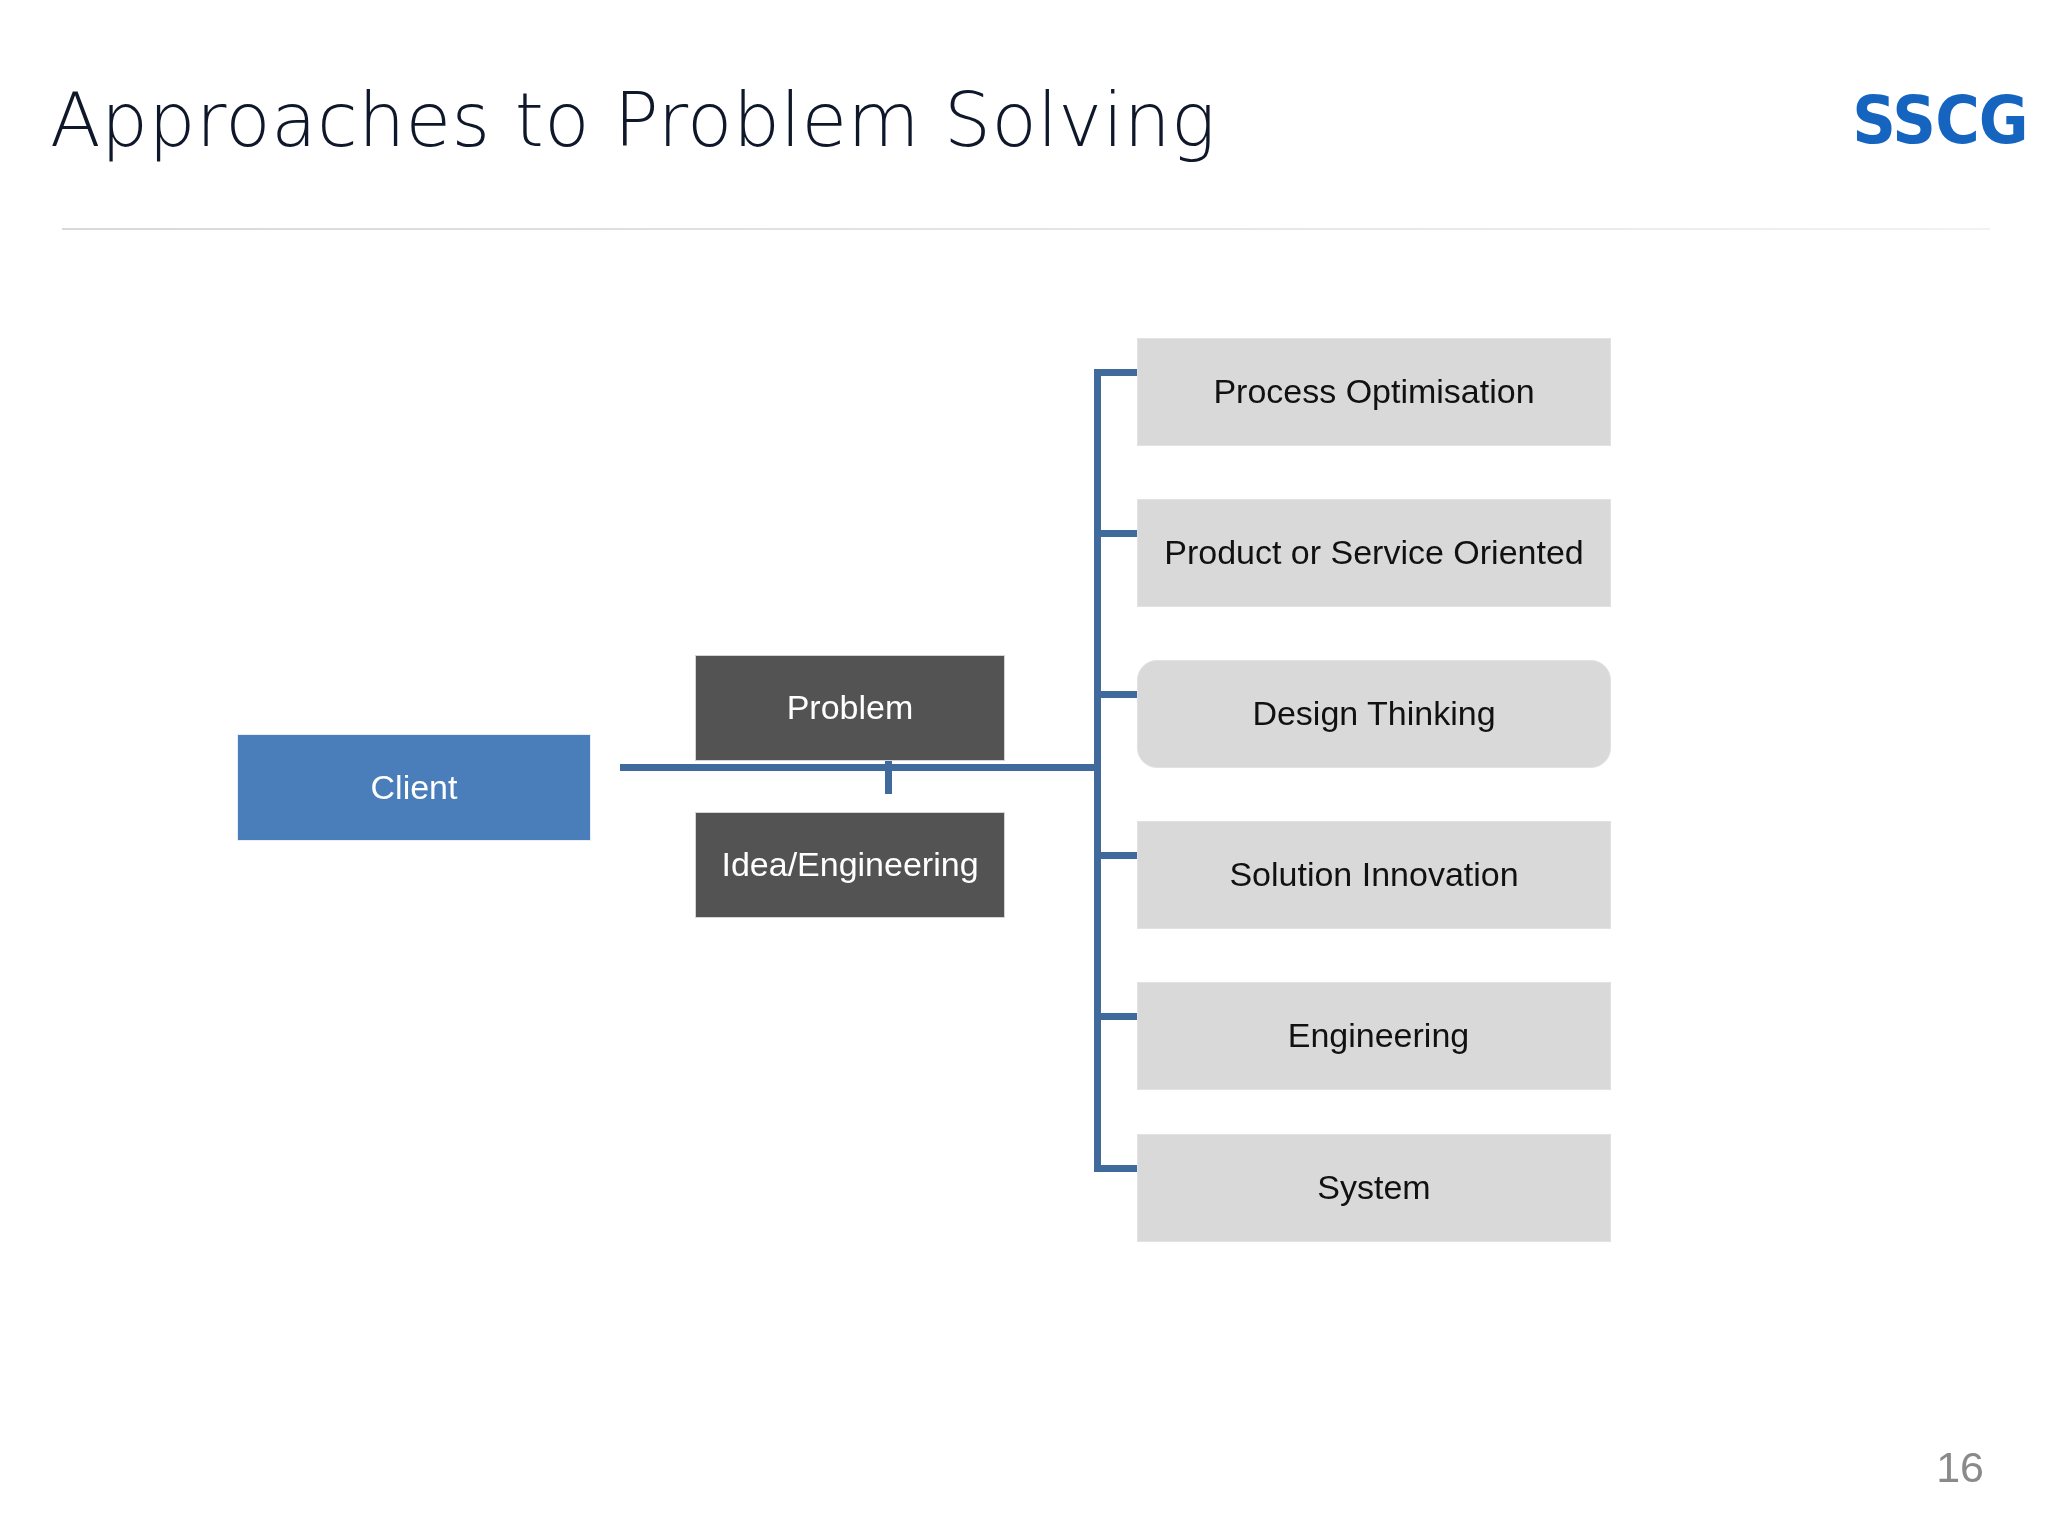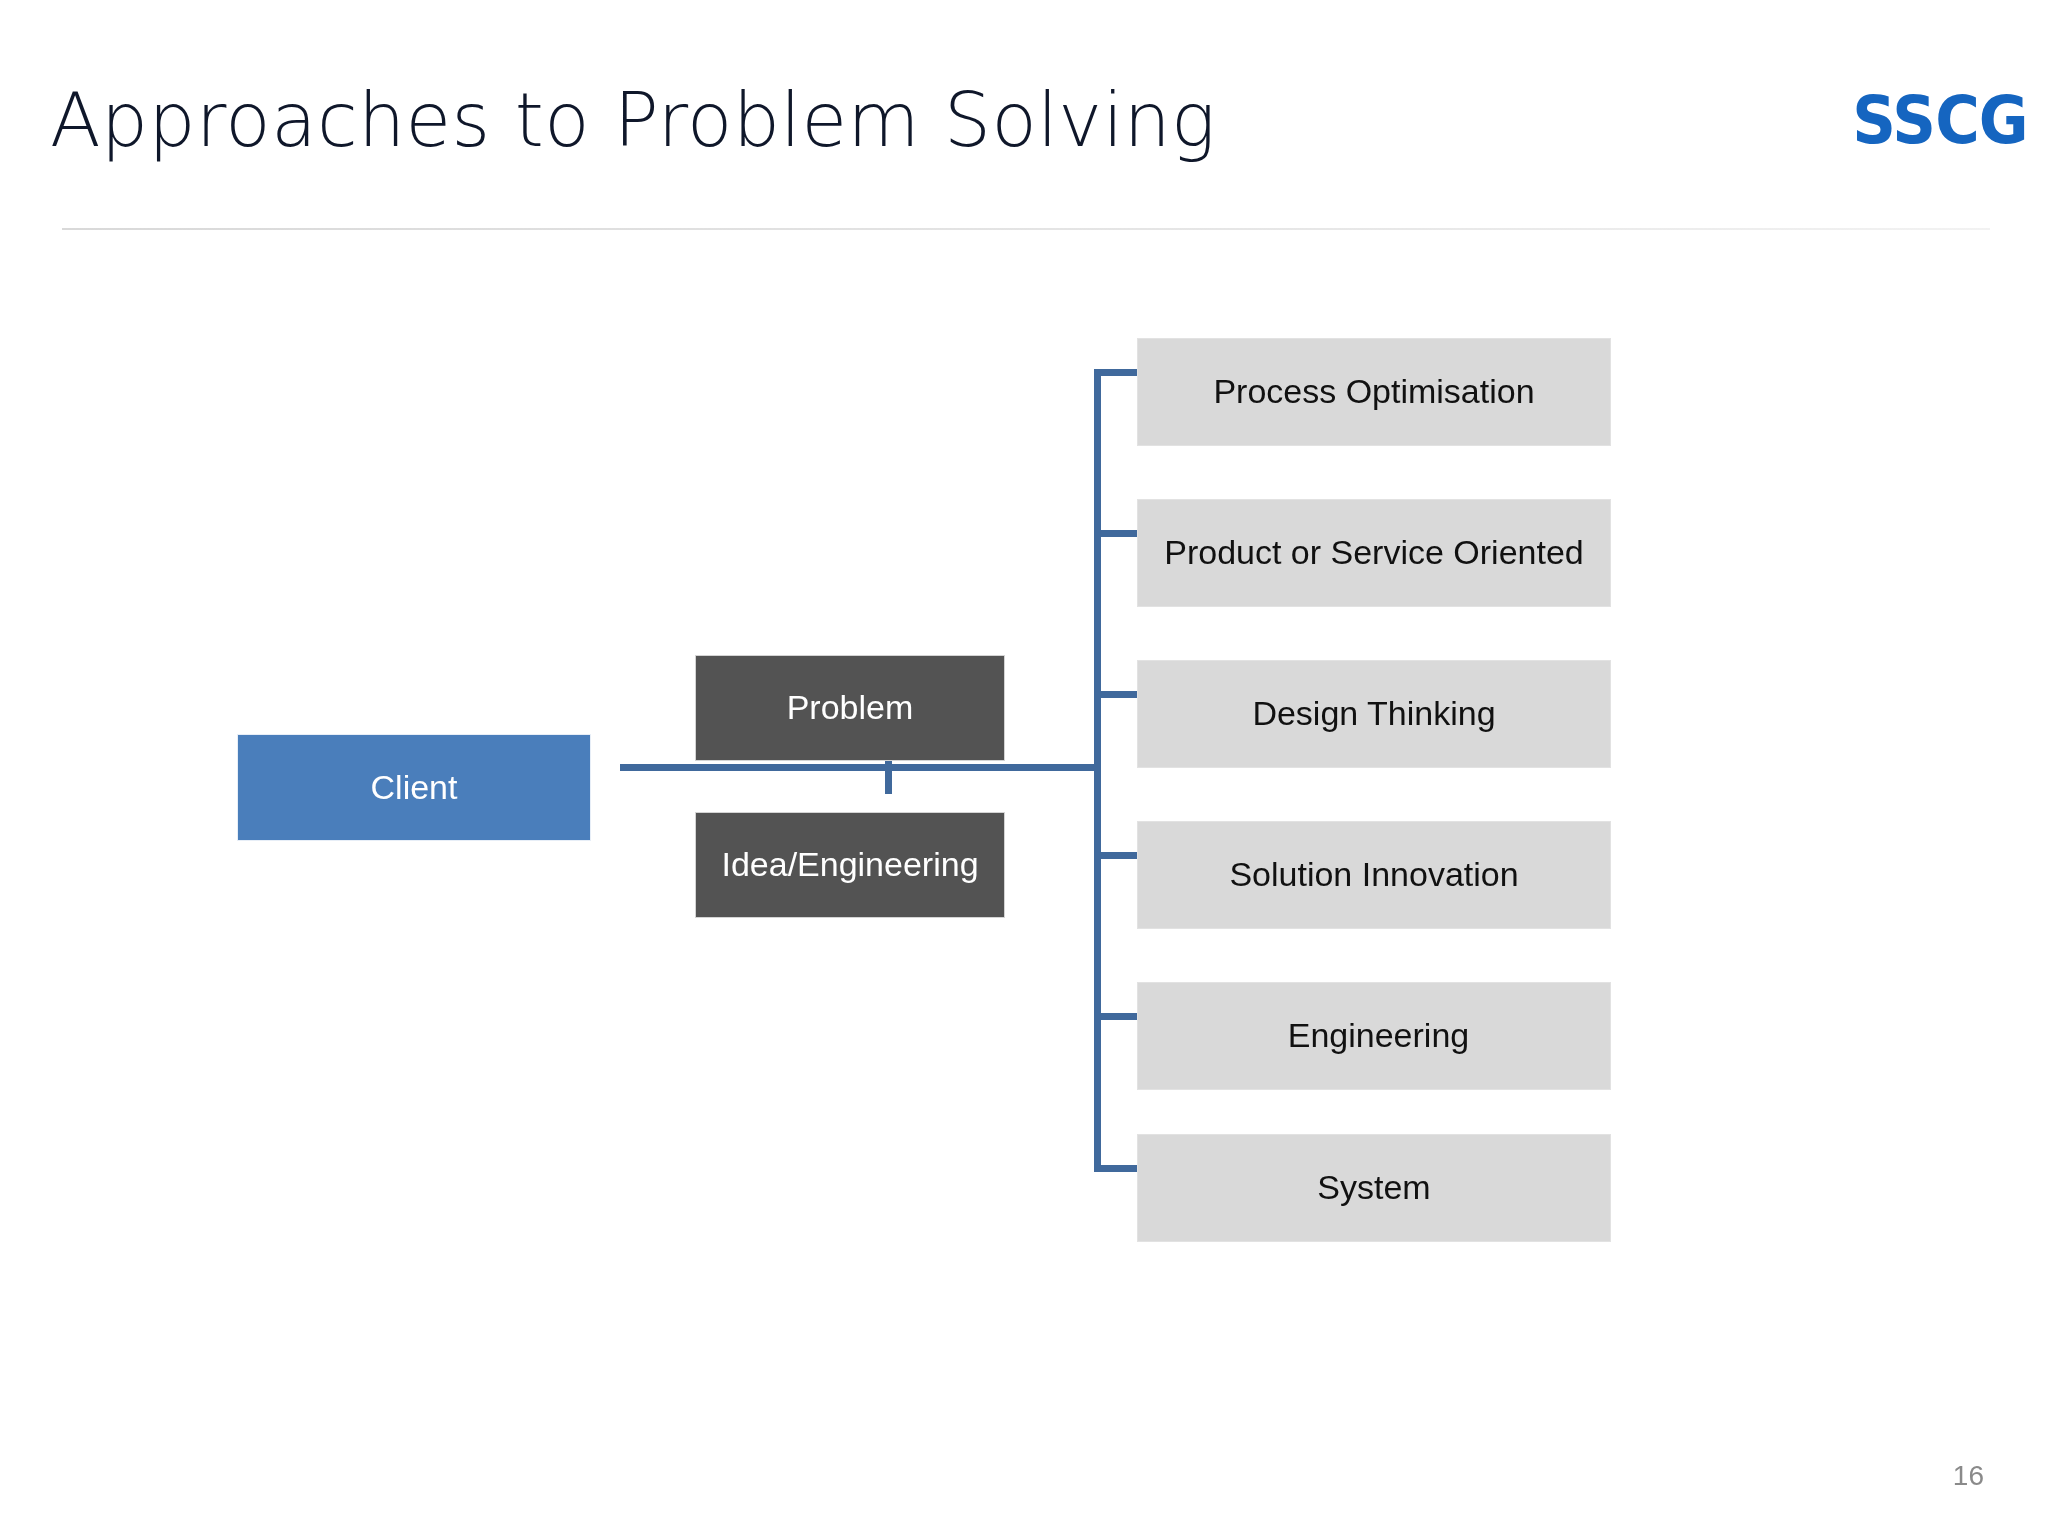--- a/index.html
+++ b/index.html
@@ -145,21 +145,21 @@
     width: 50px;
     height: 7px;
   }
 
   
   #page-number {
     position: absolute;
     right: 64px;
     bottom: 44px;
     font-family: "Liberation Sans", sans-serif;
-    font-size: 28px;
+    font-size: 43px;
     color: #8a8a8a;
   }
 </style>
 </head>
 <body>
 
 <div id="slide">
 
   <div id="slide-title">Approaches to Problem Solving</div>
 
@@ -180,21 +180,21 @@
     <div class="conn conn-h conn-stub" style="top:1013px;"></div>
     <div class="conn conn-h conn-stub" style="top:1165px;"></div>
 
     <div class="node node-client">Client</div>
 
     <div class="node node-dark pos-problem">Problem</div>
     <div class="node node-dark pos-idea">Idea/Engineering</div>
 
     <div class="node node-gray" style="top:318px;">Process Optimisation</div>
     <div class="node node-gray" style="top:479px;">Product or Service Oriented</div>
-    <div class="node node-gray" style="top:640px;">Design Thinking</div>
+    <div class="node node-gray" style="top:640px;border-radius:20px;">Design Thinking</div>
     <div class="node node-gray" style="top:801px;">Solution Innovation</div>
     <div class="node node-gray" style="top:962px;padding-left:9px;">Engineering</div>
     <div class="node node-gray" style="top:1114px;">System</div>
 
   </div>
 
   <div id="page-number">16</div>
 
 </div>
 

